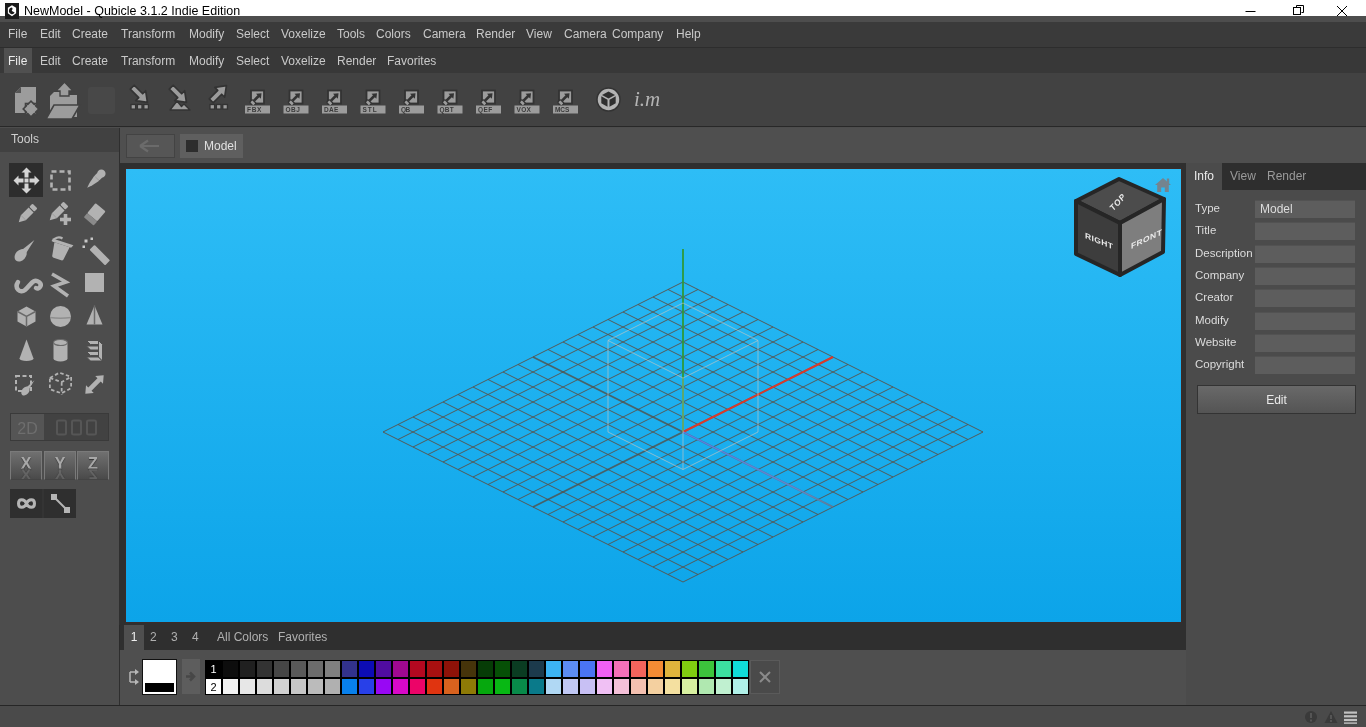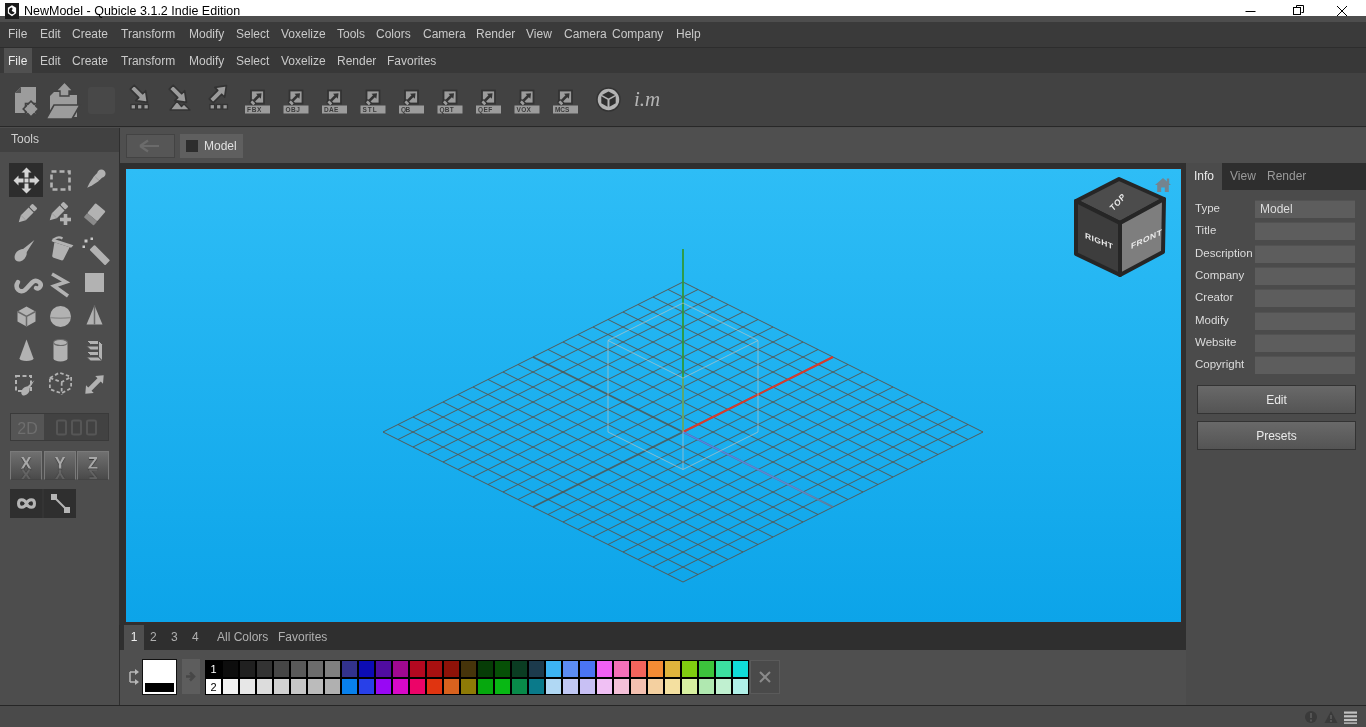--- a/index.html
+++ b/index.html
@@ -408,21 +408,20 @@
     <div class="finput" style="top:104px"></div>
     <div class="flabel" style="top:128px">Creator</div>
     <div class="finput" style="top:126px"></div>
     <div class="flabel" style="top:151px">Modify</div>
     <div class="finput" style="top:149px"></div>
     <div class="flabel" style="top:173px">Website</div>
     <div class="finput" style="top:171px"></div>
     <div class="flabel" style="top:195px">Copyright</div>
     <div class="finput" style="top:193px"></div>
     <div class="rbtn" style="top:222px">Edit</div>
-    <div class="rbtn" style="top:258px">Presets</div>
   </div>
 <div class="abs" id="bottabs">
     <div id="btab1">1</div>
     <span class="btab" style="left:30px">2</span>
     <span class="btab" style="left:51px">3</span>
     <span class="btab" style="left:72px">4</span>
     <span class="btab" style="left:97px">All Colors</span>
     <span class="btab" style="left:158px">Favorites</span>
   </div>
 <div class="abs" id="palarea">

